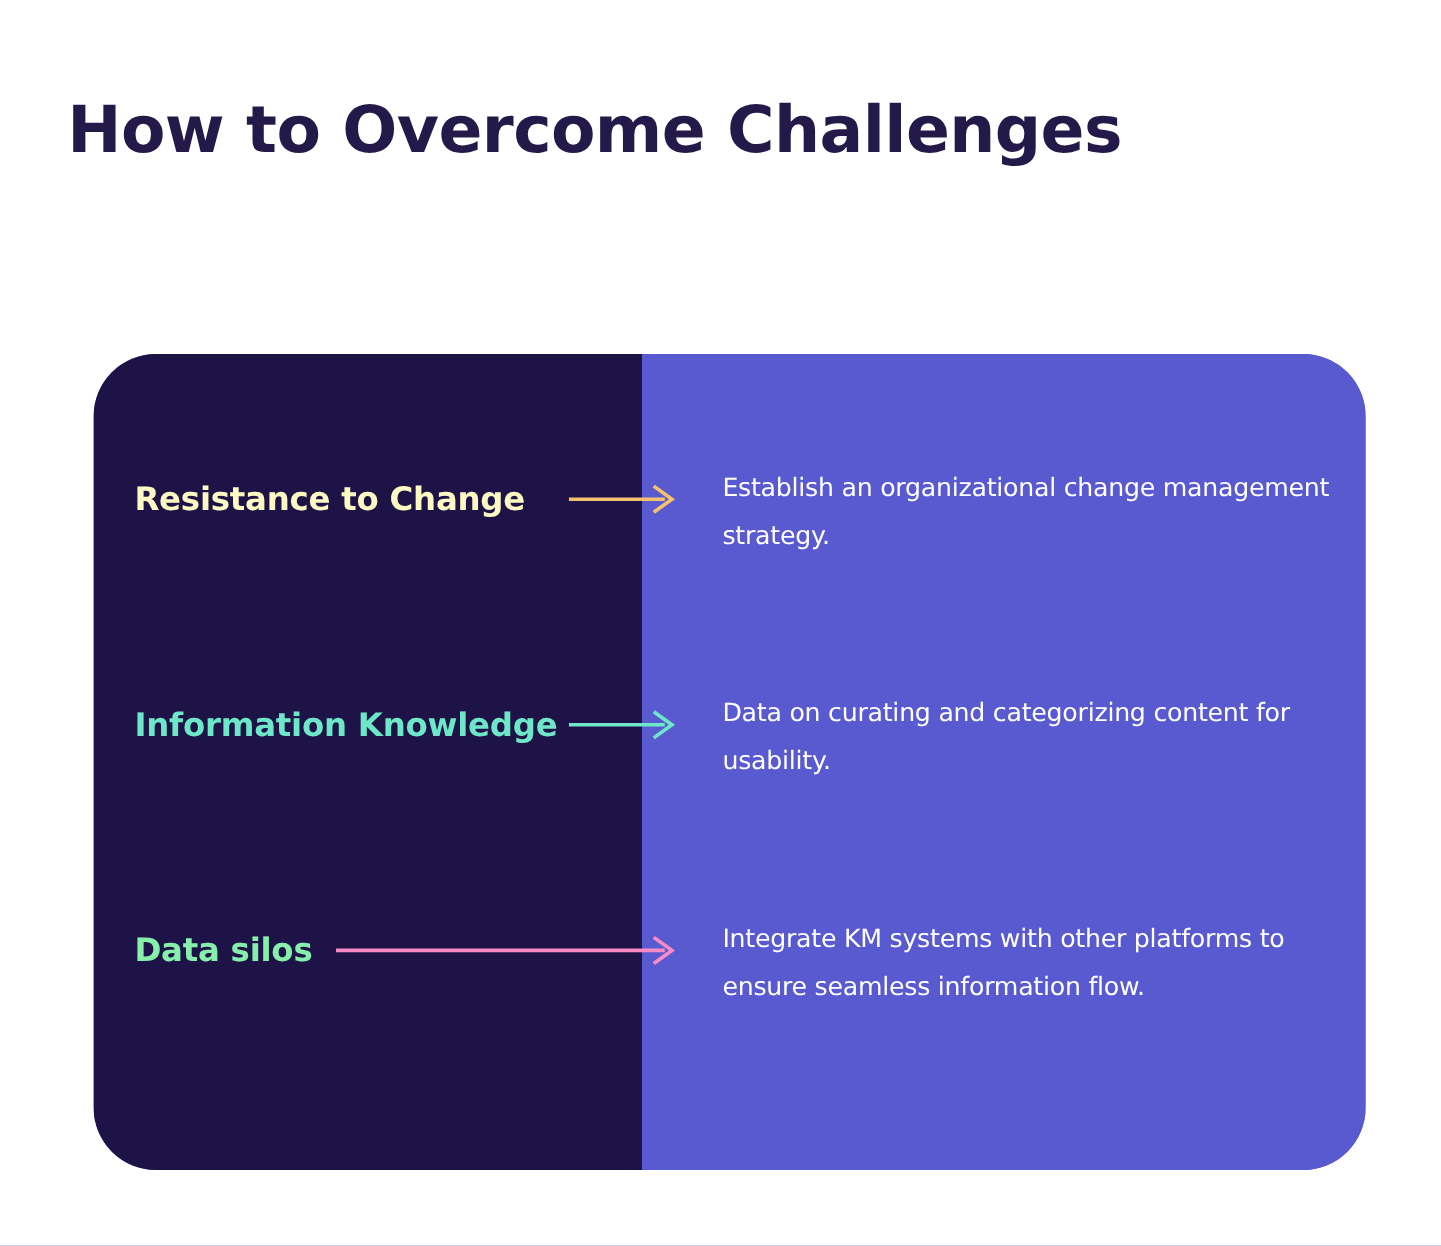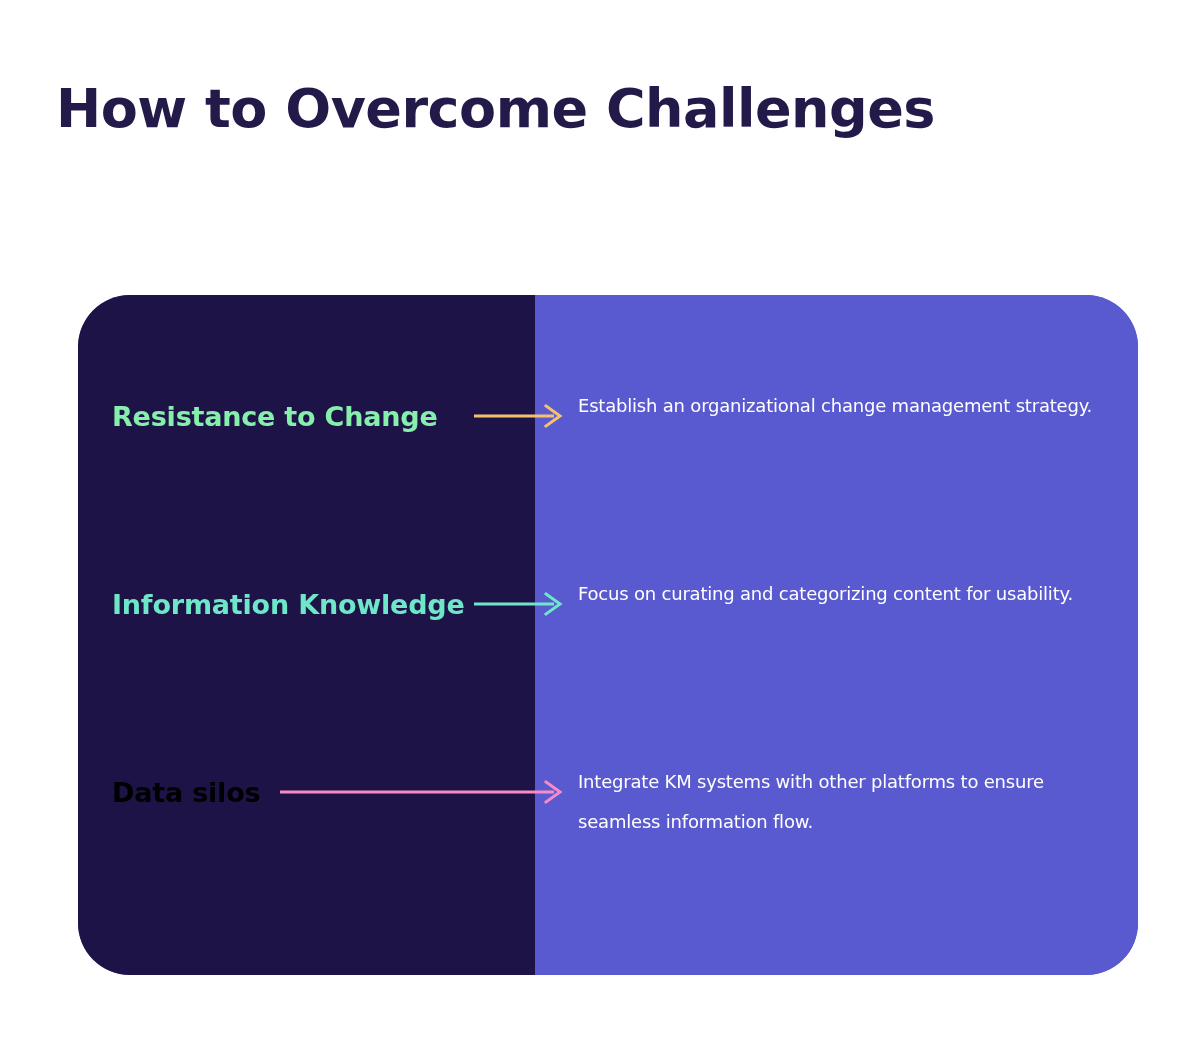--- a/index.html
+++ b/index.html
@@ -95,64 +95,64 @@
 
   .arrow {
     position: absolute;
     top: 0;
     height: 42px;
     display: block;
   }
 
   .solution-text {
     position: absolute;
-    left: 500px;
+    left: 524px;
     top: -9px;
     width: 530px;
     color: #ffffff;
     font-family: "DejaVu Sans", sans-serif;
-    font-size: 18px;
+    font-size: 21px;
     font-weight: 400;
     line-height: 40px;
     letter-spacing: -0.2px;
   }
 </style>
 </head>
 <body>
 
 <div class="poster">
 
   <div class="title-block">
     <span class="title-line">How to Overcome Challenges</span>
   </div>
 
   <div class="card">
     <div class="panel-dark"></div>
     <div class="panel-blue"></div>
 
     <div class="row row-1">
-      <div class="challenge-label" id="label-0" style="color: #86efac;">Resistance to Change</div>
+      <div class="challenge-label" id="label-0" style="color: #fef9c3;">Resistance to Change</div>
       <svg class="arrow" id="arrow-0" width="96" height="42" viewBox="0 0 96 42" style="left: 396px;">
         <line x1="0" y1="21" x2="80" y2="21" stroke="#F5C16C" stroke-width="3"></line>
         <polyline points="72,11 86,21 72,31" fill="none" stroke="#F5C16C" stroke-width="3" stroke-linecap="square" stroke-linejoin="miter"></polyline>
       </svg>
       <div class="solution-text">Establish an organizational change management strategy.</div>
     </div>
 
     <div class="row row-2">
       <div class="challenge-label" id="label-1" style="color: rgb(110, 231, 200);">Information Knowledge</div>
       <svg class="arrow" id="arrow-1" width="96" height="42" viewBox="0 0 96 42" style="left: 396px;">
         <line x1="0" y1="21" x2="80" y2="21" stroke="#6EE7C8" stroke-width="3"></line>
         <polyline points="72,11 86,21 72,31" fill="none" stroke="#6EE7C8" stroke-width="3" stroke-linecap="square" stroke-linejoin="miter"></polyline>
       </svg>
-      <div class="solution-text">Focus on curating and categorizing content for usability.</div>
+      <div class="solution-text">Data on curating and categorizing content for usability.</div>
     </div>
 
     <div class="row row-3">
-      <div class="challenge-label" id="label-2" style="color: #000000;">Data silos</div>
+      <div class="challenge-label" id="label-2" style="color: #86efac;">Data silos</div>
       <svg class="arrow" id="arrow-2" width="290" height="42" viewBox="0 0 290 42" style="left: 202px;">
         <line x1="0" y1="21" x2="274" y2="21" stroke="#F98BC4" stroke-width="3"></line>
         <polyline points="266,11 280,21 266,31" fill="none" stroke="#F98BC4" stroke-width="3" stroke-linecap="square" stroke-linejoin="miter"></polyline>
       </svg>
       <div class="solution-text">Integrate KM systems with other platforms to ensure seamless information flow.</div>
     </div>
   </div>
 </div>
 
 </body></html>

